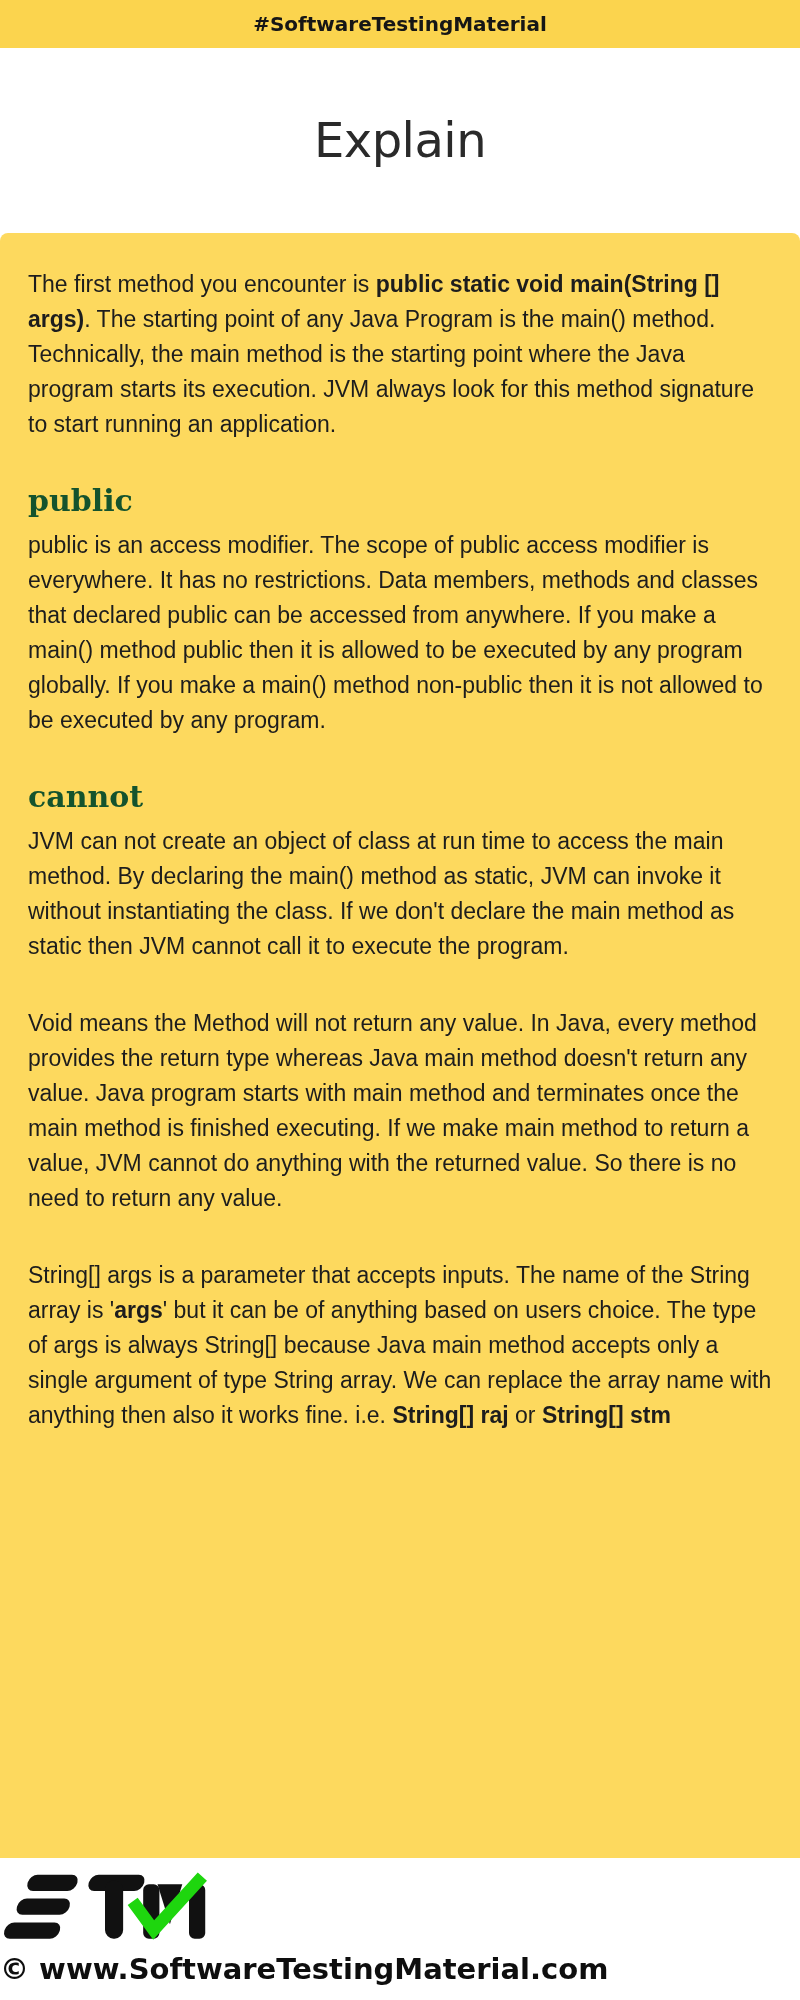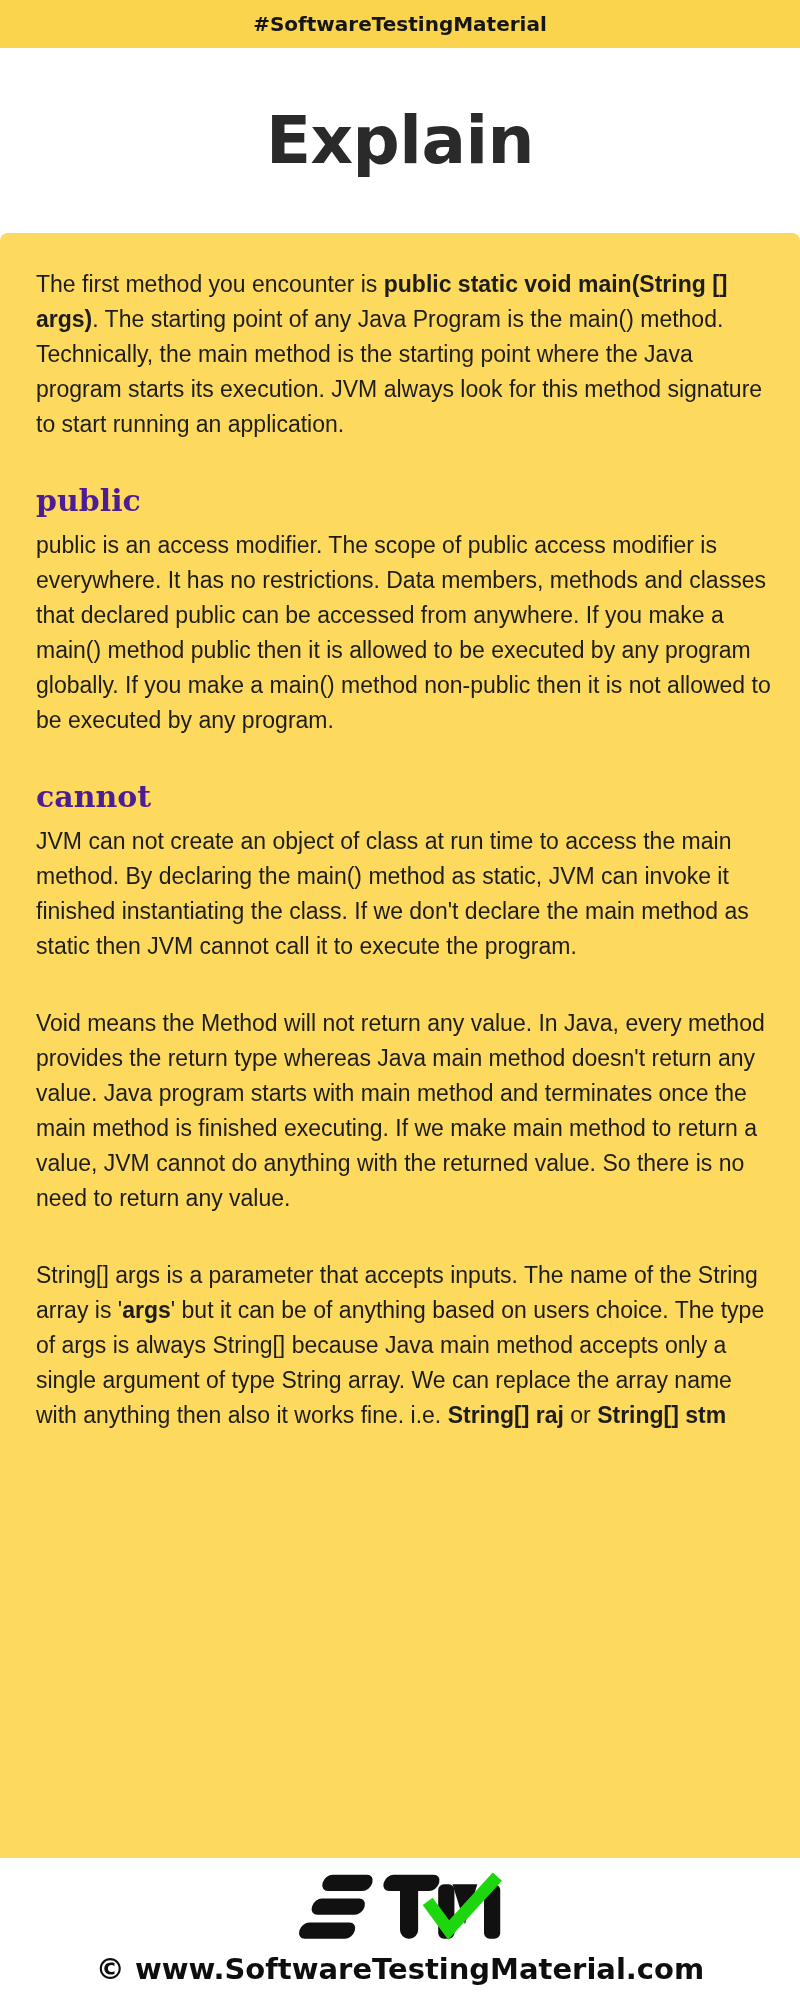--- a/index.html
+++ b/index.html
@@ -20,40 +20,40 @@
     display:flex;align-items:center;justify-content:center;
   }
   .hashtag{
     font-family:"DejaVu Sans",sans-serif;font-weight:700;font-size:20px;color:#161616;
   }
   .title-block{
     height:185px;flex:0 0 185px;background:#ffffff;
     display:flex;align-items:center;justify-content:center;text-align:center;
   }
   .page-title{
-    margin:0;font-family:"DejaVu Sans",sans-serif;font-weight:700;
-    font-size:66px;line-height:1.14;color:#2a2a2a;letter-spacing:-0.5px;
+    margin:0;font-family:"DejaVu Sans",sans-serif;font-weight:400;
+    font-size:48px;line-height:1.14;color:#2a2a2a;letter-spacing:-0.5px;
   }
   .content{
     flex:1 1 auto;background:var(--content-yellow);
-    padding:34px 28px 0 36px;border-radius:8px 8px 0 0;overflow:hidden;
+    padding:34px 28px 0 28px;border-radius:8px 8px 0 0;overflow:hidden;
   }
   .body-text{
     margin:0;font-size:23px;line-height:35px;color:var(--ink);
   }
   .body-text b{font-weight:700;}
   .section{margin-top:42px;}
   .section-heading{
     margin:0 0 11px 0;
     font-family:"DejaVu Serif","Liberation Serif",serif;
-    font-weight:700;font-size:30px;line-height:1.1;color:#4c1d95;
+    font-weight:700;font-size:30px;line-height:1.1;color:#14532d;
   }
   .footer{
     height:142px;flex:0 0 142px;background:#ffffff;
-    display:flex;flex-direction:column;align-items:center;justify-content:center;gap:4px;
+    display:flex;flex-direction:column;justify-content:center;gap:4px;
   }
   .logo{width:210px;height:76px;}
   .copyright{
     font-family:"DejaVu Sans",sans-serif;font-weight:700;font-size:29px;color:#0e0e0e;
   }
 </style>
 </head>
 <body>
 
 <div class="page">
@@ -72,21 +72,21 @@
 
     <p class="body-text"><span>The first method you encounter is </span><b>public static void main(String [] args)</b><span>. The starting point of any Java Program is the main() method. Technically, the main method is the starting point where the Java program starts its execution. JVM always look for this method signature to start running an application.</span></p>
 
     <section class="section">
       <h2 class="section-heading">public</h2>
       <p class="body-text"><span>public is an access modifier. The scope of public access modifier is everywhere. It has no restrictions. Data members, methods and classes that declared public can be accessed from anywhere. If you make a main() method public then it is allowed to be executed by any program globally. If you make a main() method non-public then it is not allowed to be executed by any program.</span></p>
     </section>
 
     <section class="section">
       <h2 class="section-heading">cannot</h2>
-      <p class="body-text"><span>JVM can not create an object of class at run time to access the main method. By declaring the main() method as static, JVM can invoke it finished instantiating the class. If we don't declare the main method as static then JVM cannot call it to execute the program.</span></p>
+      <p class="body-text"><span>JVM can not create an object of class at run time to access the main method. By declaring the main() method as static, JVM can invoke it without instantiating the class. If we don't declare the main method as static then JVM cannot call it to execute the program.</span></p>
     </section>
 
     <section class="section">
       <p class="body-text"><span>Void means the Method will not return any value. In Java, every method provides the return type whereas Java main method doesn't return any value. Java program starts with main method and terminates once the main method is finished executing. If we make main method to return a value, JVM cannot do anything with the returned value. So there is no need to return any value.</span></p>
     </section>
 
     <section class="section">
     </section>
 
     <section class="section">

